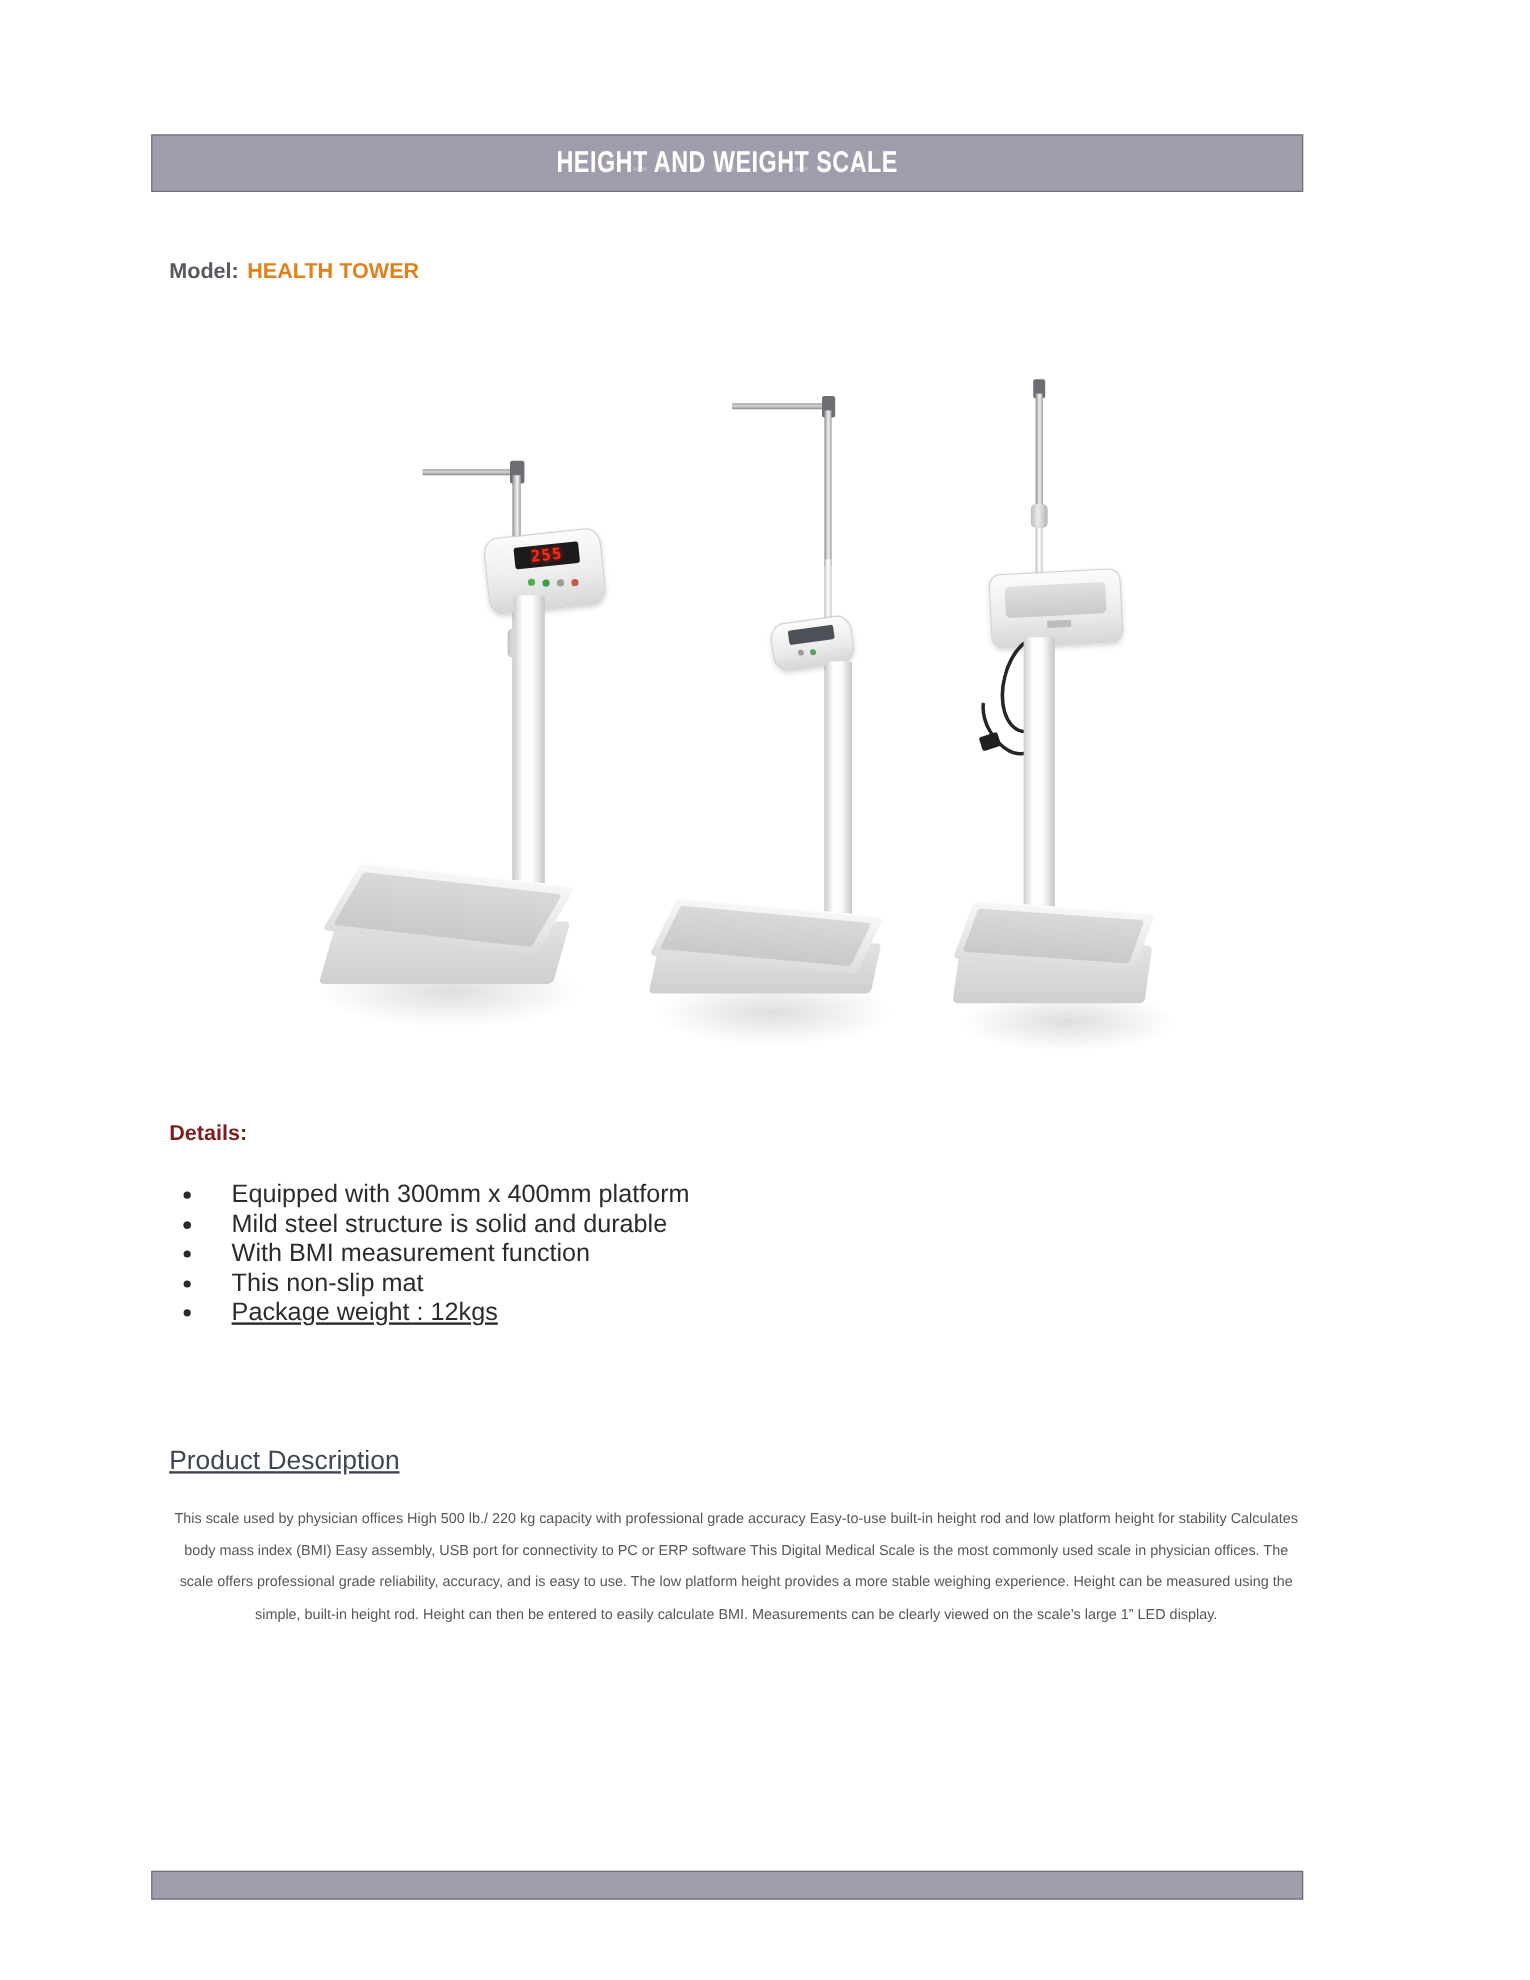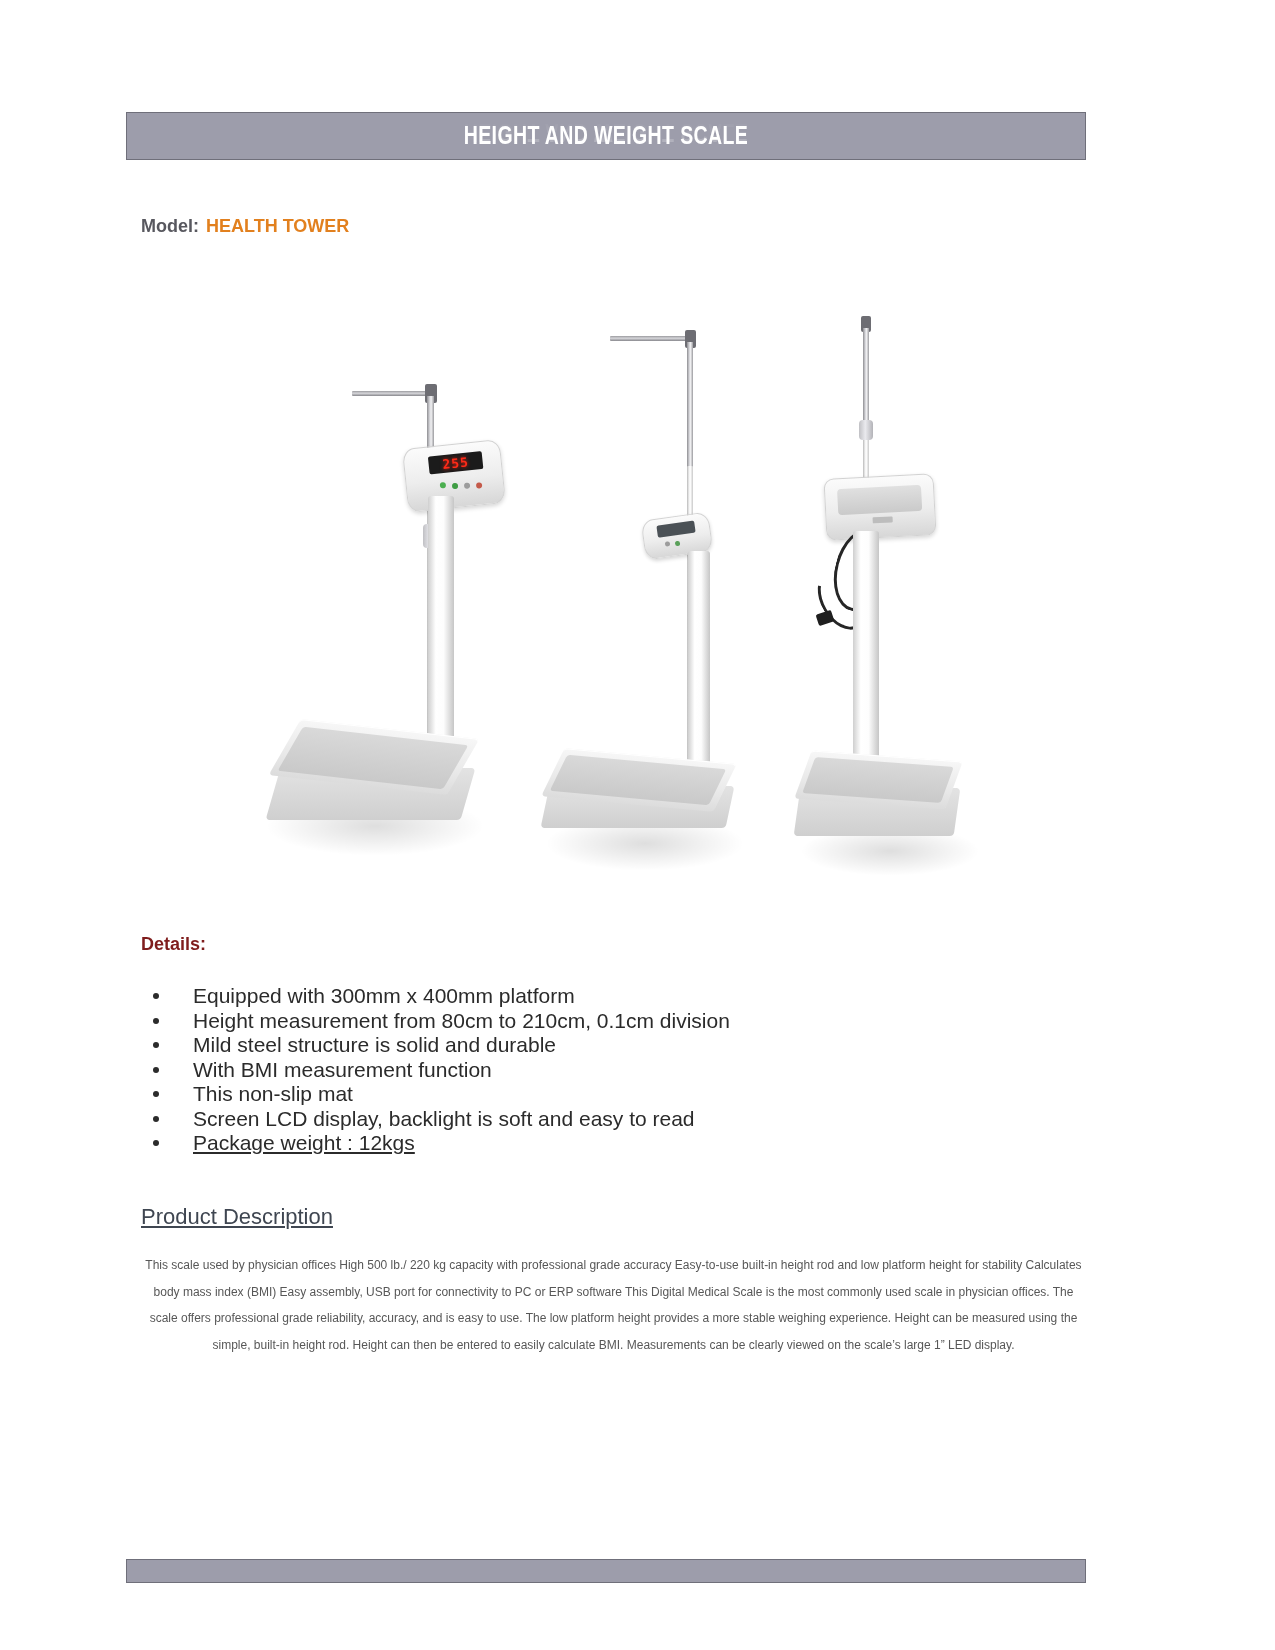--- a/index.html
+++ b/index.html
@@ -334,25 +334,24 @@
       <div class="platform-top" style="left:16px; top:440px; width:155px; height:48px; transform:skewX(-20deg) skewY(4deg);"></div>
       <div class="platform-mat" style="left:22px; top:446px; width:142px; height:36px; transform:skewX(-20deg) skewY(4deg);"></div>
     </div>
 
   </div>
 
   <div class="details-heading">Details:</div>
 
   <ul class="bullet-list" id="details-list">
       <li class="bullet-item"><span class="dot"></span><span class="txt">Equipped with 300mm x 400mm platform</span></li>
-      <li class="bullet-item"><span class="dot"></span><span class="txt">Height measurement from 80cm to 210cm, 0.1cm division</span></li>
+      <li class="bullet-item"><span class="dot"></span></li>
       <li class="bullet-item"><span class="dot"></span><span class="txt">Mild steel structure is solid and durable</span></li>
       <li class="bullet-item"><span class="dot"></span><span class="txt">With BMI measurement function</span></li>
       <li class="bullet-item"><span class="dot"></span><span class="txt">This non-slip mat</span></li>
-      <li class="bullet-item"><span class="dot"></span><span class="txt">Screen LCD display, backlight is soft and easy to read</span></li>
       <li class="bullet-item underlined"><span class="dot"></span><span class="txt">Package weight : 12kgs</span></li>
     </ul>
 
   <div class="desc-heading">Product Description</div>
   <div class="desc-body">This scale used by physician offices High 500 lb./ 220 kg capacity with professional grade accuracy Easy-to-use built-in height rod and low platform height for stability Calculates body mass index (BMI) Easy assembly, USB port for connectivity to PC or ERP software This Digital Medical Scale is the most commonly used scale in physician offices. The scale offers professional grade reliability, accuracy, and is easy to use. The low platform height provides a more stable weighing experience. Height can be measured using the simple, built-in height rod. Height can then be entered to easily calculate BMI. Measurements can be clearly viewed on the scale’s large 1” LED display.</div>
 
   <div class="footer-bar"></div>
 
 </div>
 

